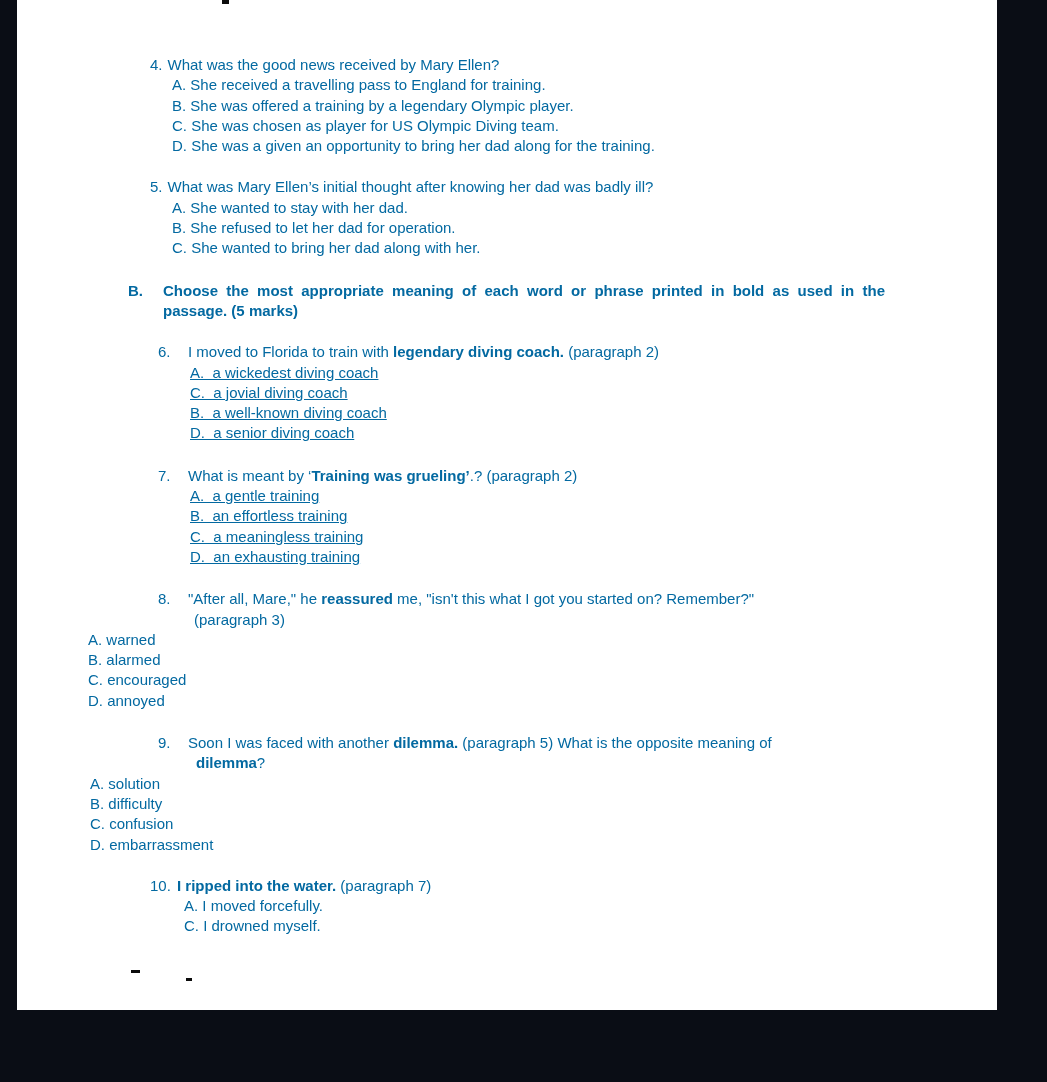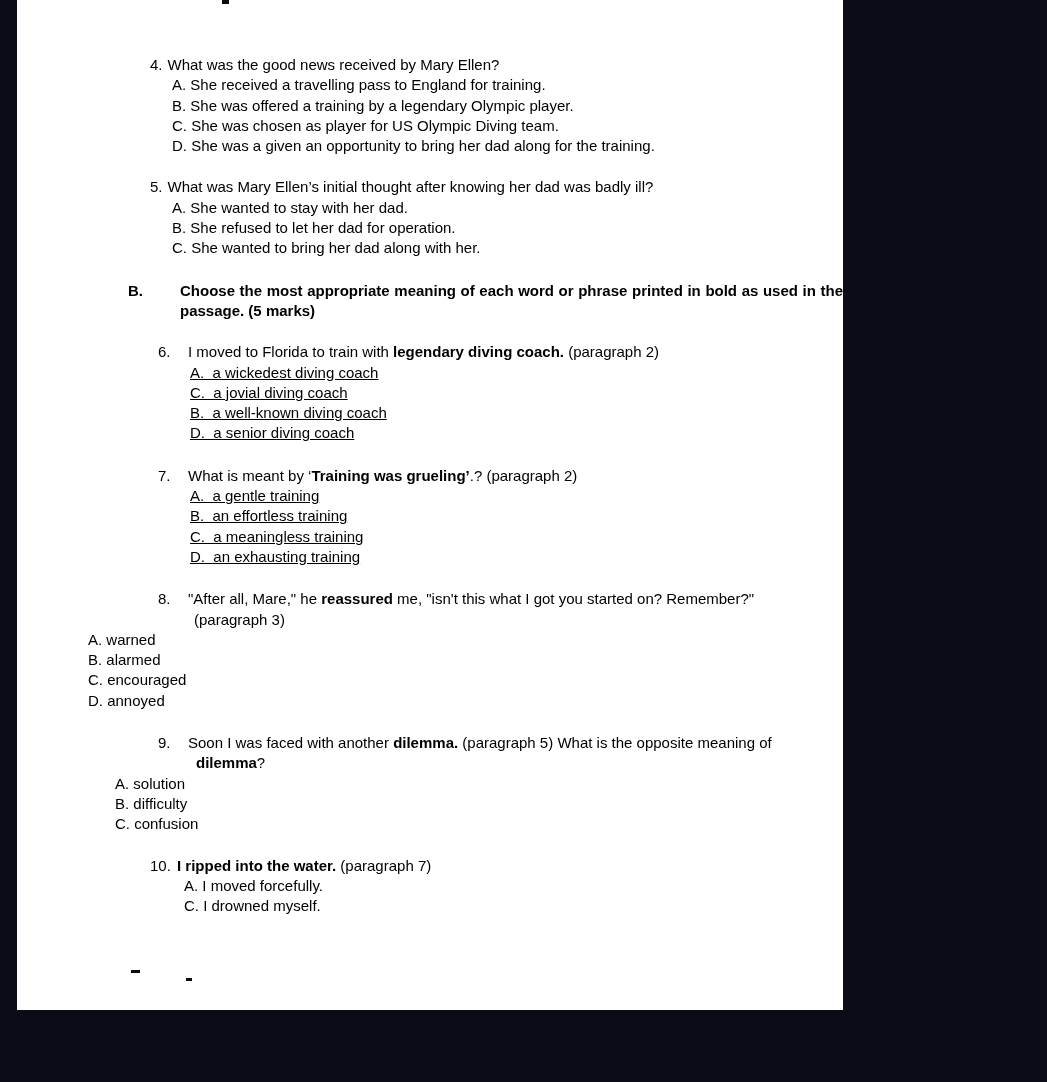--- a/index.html
+++ b/index.html
@@ -5,47 +5,47 @@
   * { margin:0; padding:0; box-sizing:border-box; }
   html,body { width:1047px; height:1082px; }
   body {
     background:#0a0d15;
     font-family:"Liberation Sans", sans-serif;
     position:relative;
     overflow:hidden;
   }
   .page {
     position:absolute; left:17px; top:0;
-    width:826px; height:1010px;
-    background:#ffffff; color:#000000;
+    width:980px; height:1010px;
+    background:#ffffff; color:#0369a1;
   }
   .content { padding-top:55px; font-size:15px; line-height:20.3px; }
   .content > :first-child { margin-top:0; }
   .line { white-space:pre-wrap; }
   .q { margin-top:21px; }
   .bi { font-weight:bold; }
 
   
   .pa-stem { margin-left:133px; }
   .pa-stem .qnum { margin-right:5px; }
   .pa-opt  { margin-left:155px; }
 
   
   .secb { margin-left:111px; margin-top:22px; display:flex; font-weight:bold; }
   .secb-label { width:35px; flex:none; }
-  .secb-text  { width:722px; text-align:justify;margin-left:17px; }
+  .secb-text  { width:722px; text-align:justify; }
 
   
   .pb-stem { margin-left:141px; }
   .pb-stem .qnum { display:inline-block; width:30px; }
   .mt22 { margin-top:22px; }
   .opt67 { margin-left:173px;text-decoration:underline; }
   .opt8  { margin-left:71px; }
   .cont8 { margin-left:177px; }
-  .opt9  { margin-left:98px; }
+  .opt9  { margin-left:73px; }
   .cont9 { margin-left:179px; }
 
   
   .q10-stem { margin-left:133px; }
   .q10-stem .qnum { display:inline-block; width:27px; }
   .opt10 { margin-left:167px; }
 
   
   .frag { position:absolute; background:#0c0c0c; }
 </style>
@@ -99,20 +99,21 @@
       <div class="line opt8">C. encouraged</div>
       <div class="line opt8">D. annoyed</div>
     </div>
 
     <div class="q mt22">
       <div class="line pb-stem"><span class="qnum">9.</span><span>Soon I was faced with another </span><span class="bi">dilemma.</span><span> (paragraph 5) What is the opposite meaning of</span></div>
       <div class="line cont9"><span class="bi">dilemma</span><span>?</span></div>
       <div class="line opt9">A. solution</div>
       <div class="line opt9">B. difficulty</div>
       <div class="line opt9">C. confusion</div>
+      <div class="line opt9">D. embarrassment</div>
     </div>
 
     <div class="q">
       <div class="line q10-stem"><span class="qnum">10.</span><span class="bi">I ripped into the water.</span><span> (paragraph 7)</span></div>
       <div class="line opt10">A. I moved forcefully.</div>
       <div class="line opt10">C. I drowned myself.</div>
     </div>
 
   </div>
 </div>

